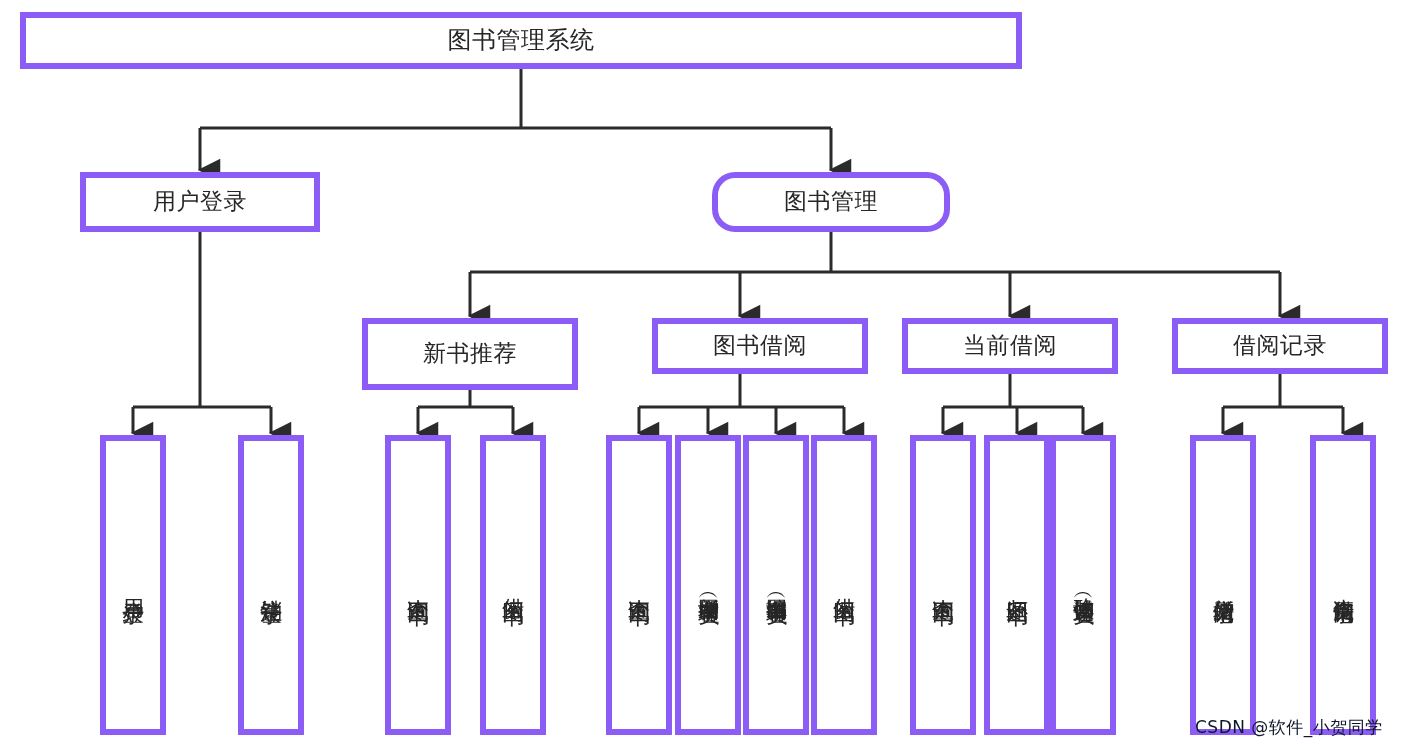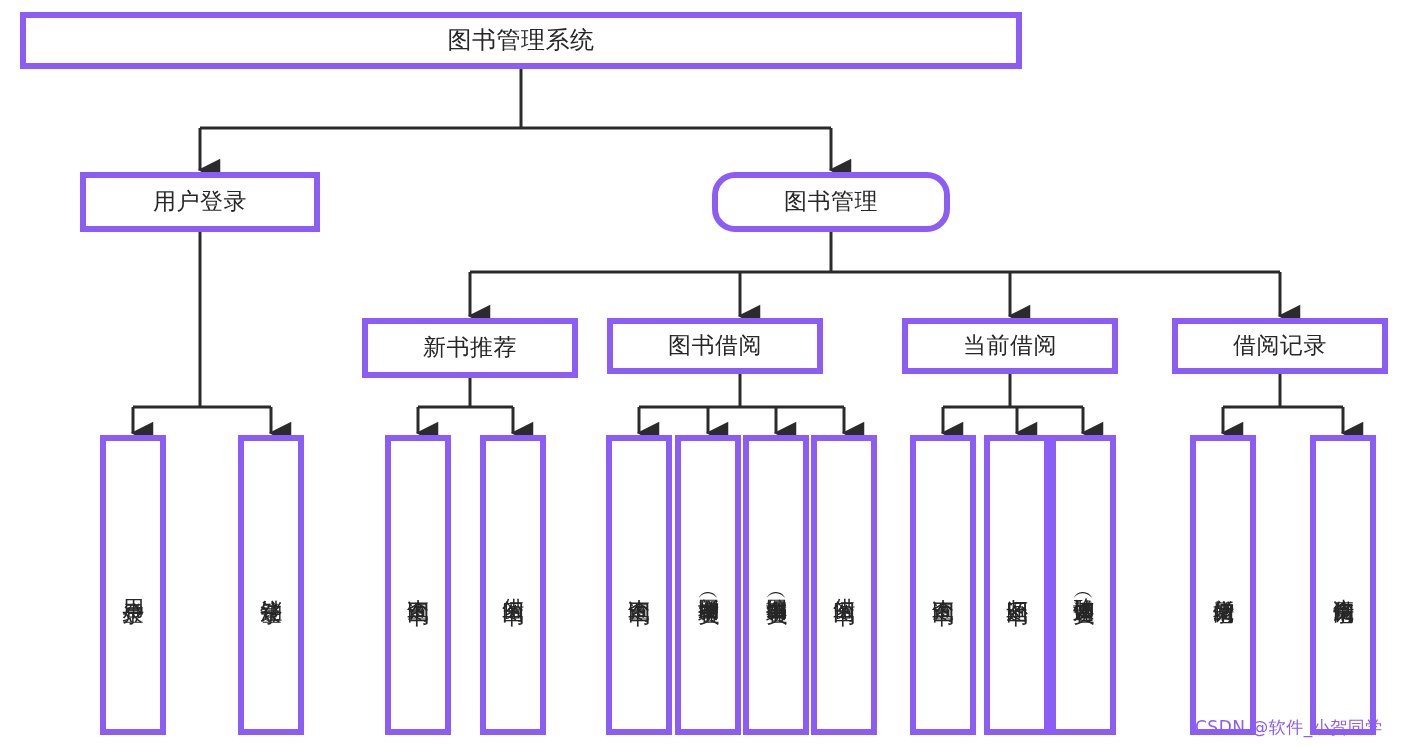--- a/index.html
+++ b/index.html
@@ -64,21 +64,21 @@
     letter-spacing: 2px;
     max-height: 100%;
   }
   .node.vert.narrow .label {
     font-size: 21px;
     letter-spacing: 1px;
   }
   .watermark {
     position: absolute;
     font-size: 17px;
-    color: #8b5cf6;
+    color: #0f172a;
     white-space: nowrap;
     letter-spacing: 0.5px;
   }
 </style>
 </head>
 <body>
 
 <div id="canvas">
 
   <svg id="wires" viewBox="0 0 1405 747" xmlns="http://www.w3.org/2000/svg">
@@ -127,24 +127,24 @@
   <div id="node-layer">
       <div class="node horiz root" style="left: 20px; top: 12px; width: 1002px; height: 57px;">
         <span class="label">图书管理系统</span>
       </div>
       <div class="node horiz" style="left: 80px; top: 172px; width: 240px; height: 60px;">
         <span class="label">用户登录</span>
       </div>
       <div class="node horiz" style="left: 712px; top: 172px; width: 238px; height: 60px; border-radius: 23px;">
         <span class="label">图书管理</span>
       </div>
-      <div class="node horiz" style="left: 362px; top: 318px; width: 216px; height: 60px;">
+      <div class="node horiz" style="left: 362px; top: 318px; width: 216px; height: 72px;">
         <span class="label">新书推荐</span>
       </div>
-      <div class="node horiz" style="left: 607px; top: 318px; width: 216px; height: 56px;">
+      <div class="node horiz" style="left: 652px; top: 318px; width: 216px; height: 56px;">
         <span class="label">图书借阅</span>
       </div>
       <div class="node horiz" style="left: 902px; top: 318px; width: 216px; height: 56px; font-family: Liberation Serif, serif;">
         <span class="label">当前借阅</span>
       </div>
       <div class="node horiz" style="left: 1172px; top: 318px; width: 216px; height: 56px;">
         <span class="label">借阅记录</span>
       </div>
       <div class="node vert" style="left: 100px; top: 435px; width: 66px; height: 300px;">
         <span class="label">用户登录</span>

